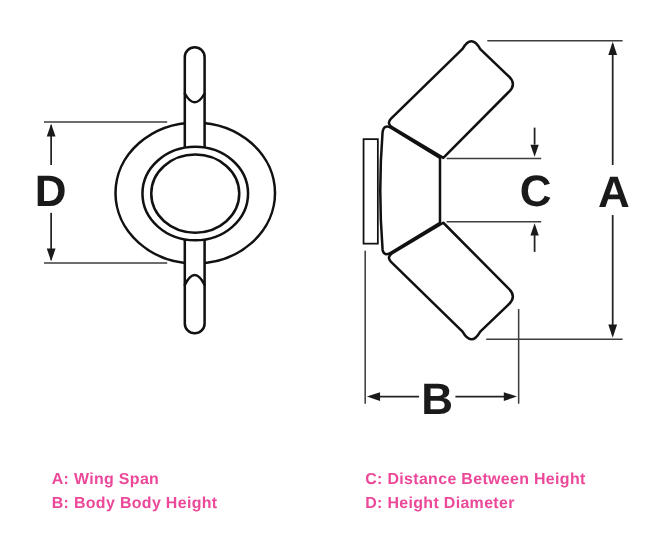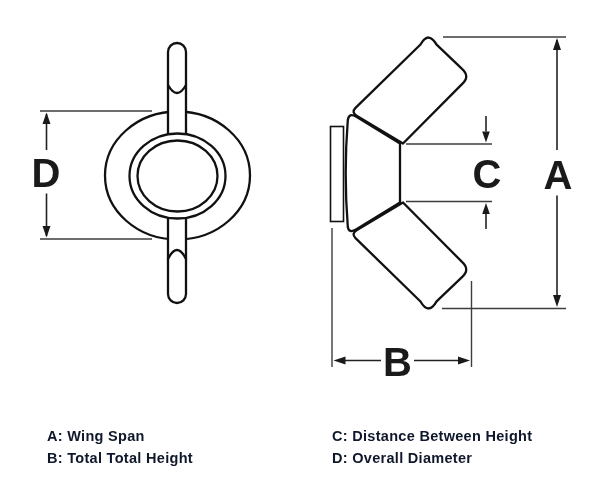--- a/index.html
+++ b/index.html
@@ -23,21 +23,21 @@
   .biglabel {
     font-family: "Liberation Sans", sans-serif;
     font-weight: 700;
     font-size: 40px;
     fill: #1a1a1a;
   }
 
   .legend {
     position: absolute;
     top: 426px;
-    color: #0f172a;
+    color: #ec4899;
     font-size: 14.5px;
     font-weight: 700;
     letter-spacing: 0.3px;
     line-height: 21.7px;
     white-space: nowrap;
   }
   .legend-left  { left: 47px; }
   .legend-right { left: 332px; }
 </style>
 </head>
@@ -108,20 +108,20 @@
       <path class="dim" d="M 345,360.5 H 381"></path>
       <path class="dim" d="M 414,360.5 H 458.5"></path>
       <polygon class="head" points="333.5,360.5 345.5,356.5 345.5,364.5"></polygon>
       <polygon class="head" points="470,360.5 458,356.5 458,364.5"></polygon>
       <text class="biglabel" x="397.5" y="376" text-anchor="middle">B</text>
     </g>
   </svg>
 
   <div class="legend legend-left">
     <div>A: Wing Span</div>
-    <div>B: Total Total Height</div>
+    <div>B: Body Body Height</div>
   </div>
   <div class="legend legend-right">
     <div>C: Distance Between Height</div>
-    <div>D: Overall Diameter</div>
+    <div>D: Height Diameter</div>
   </div>
 
 </div>
 
 </body></html>

